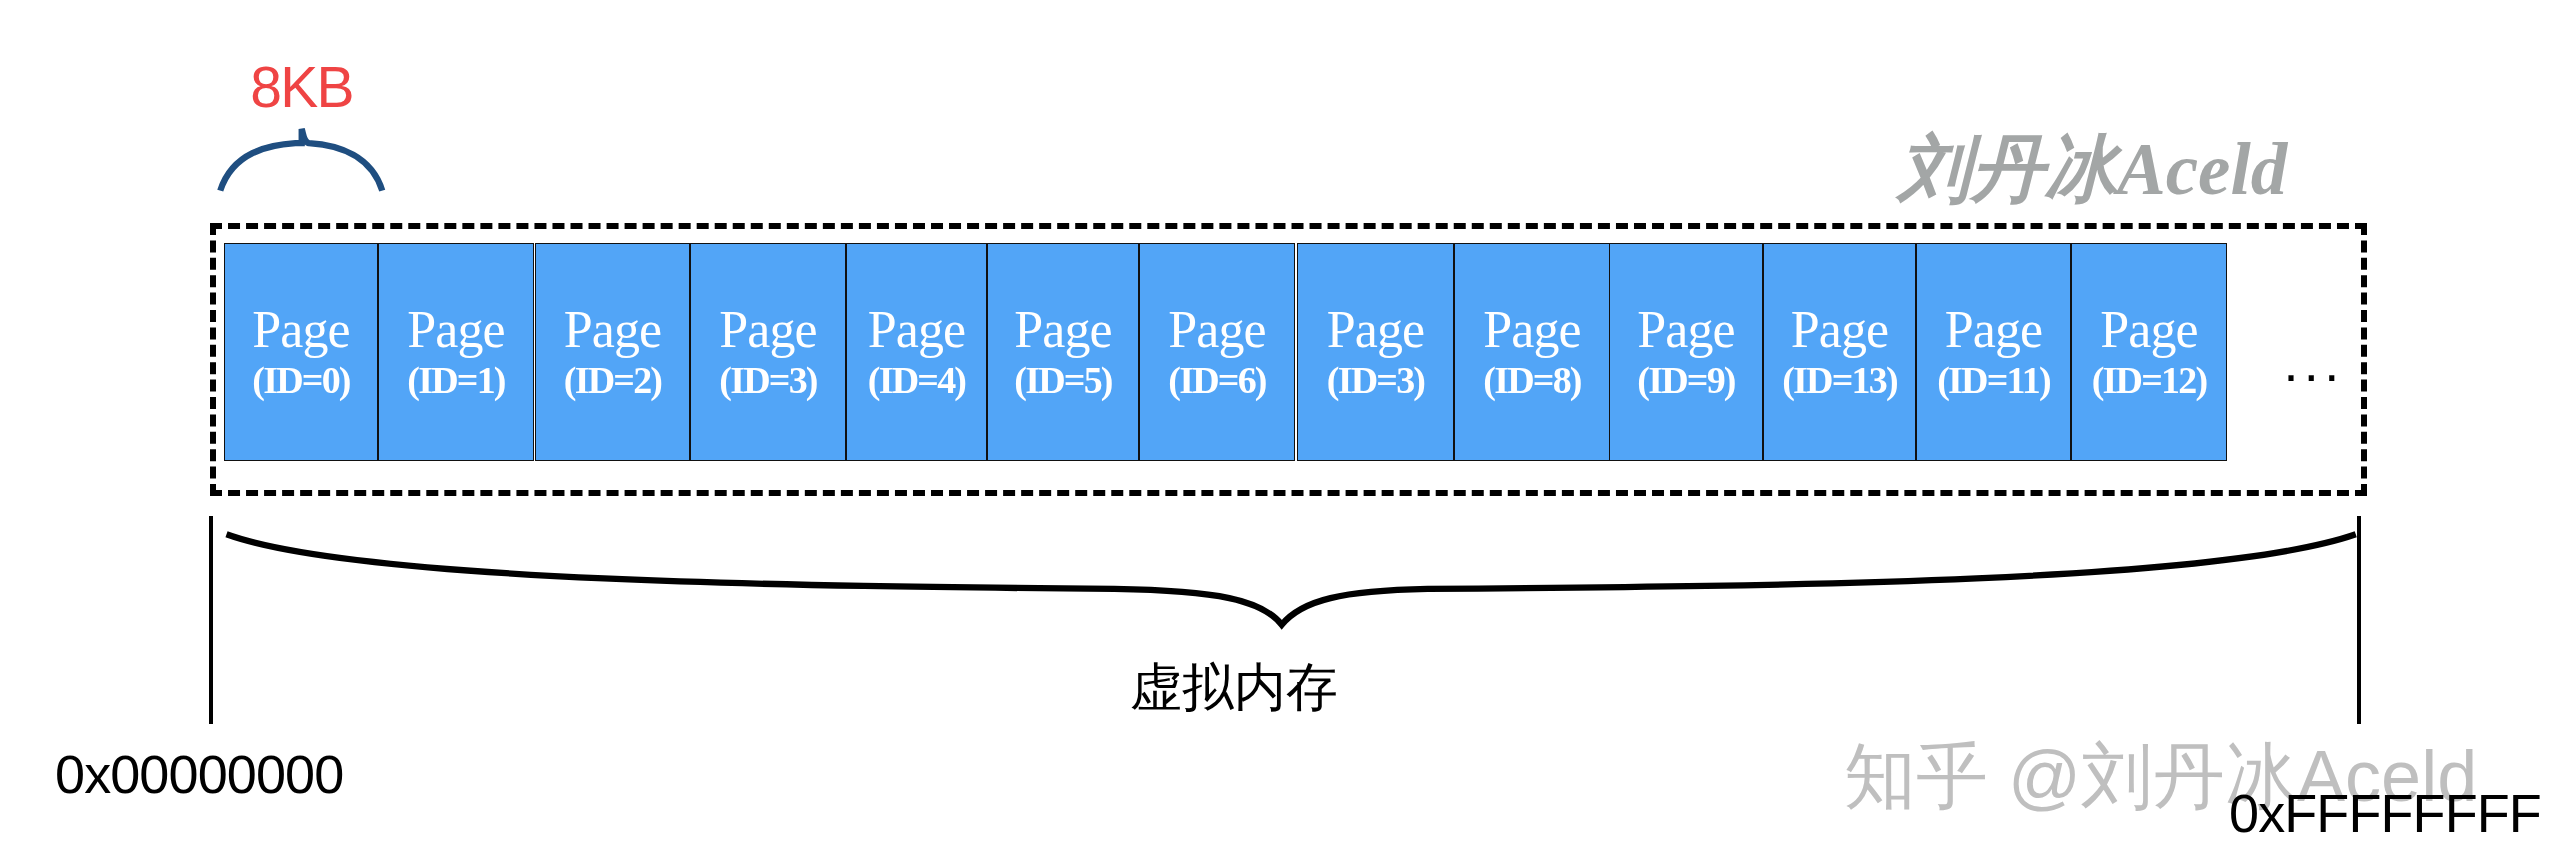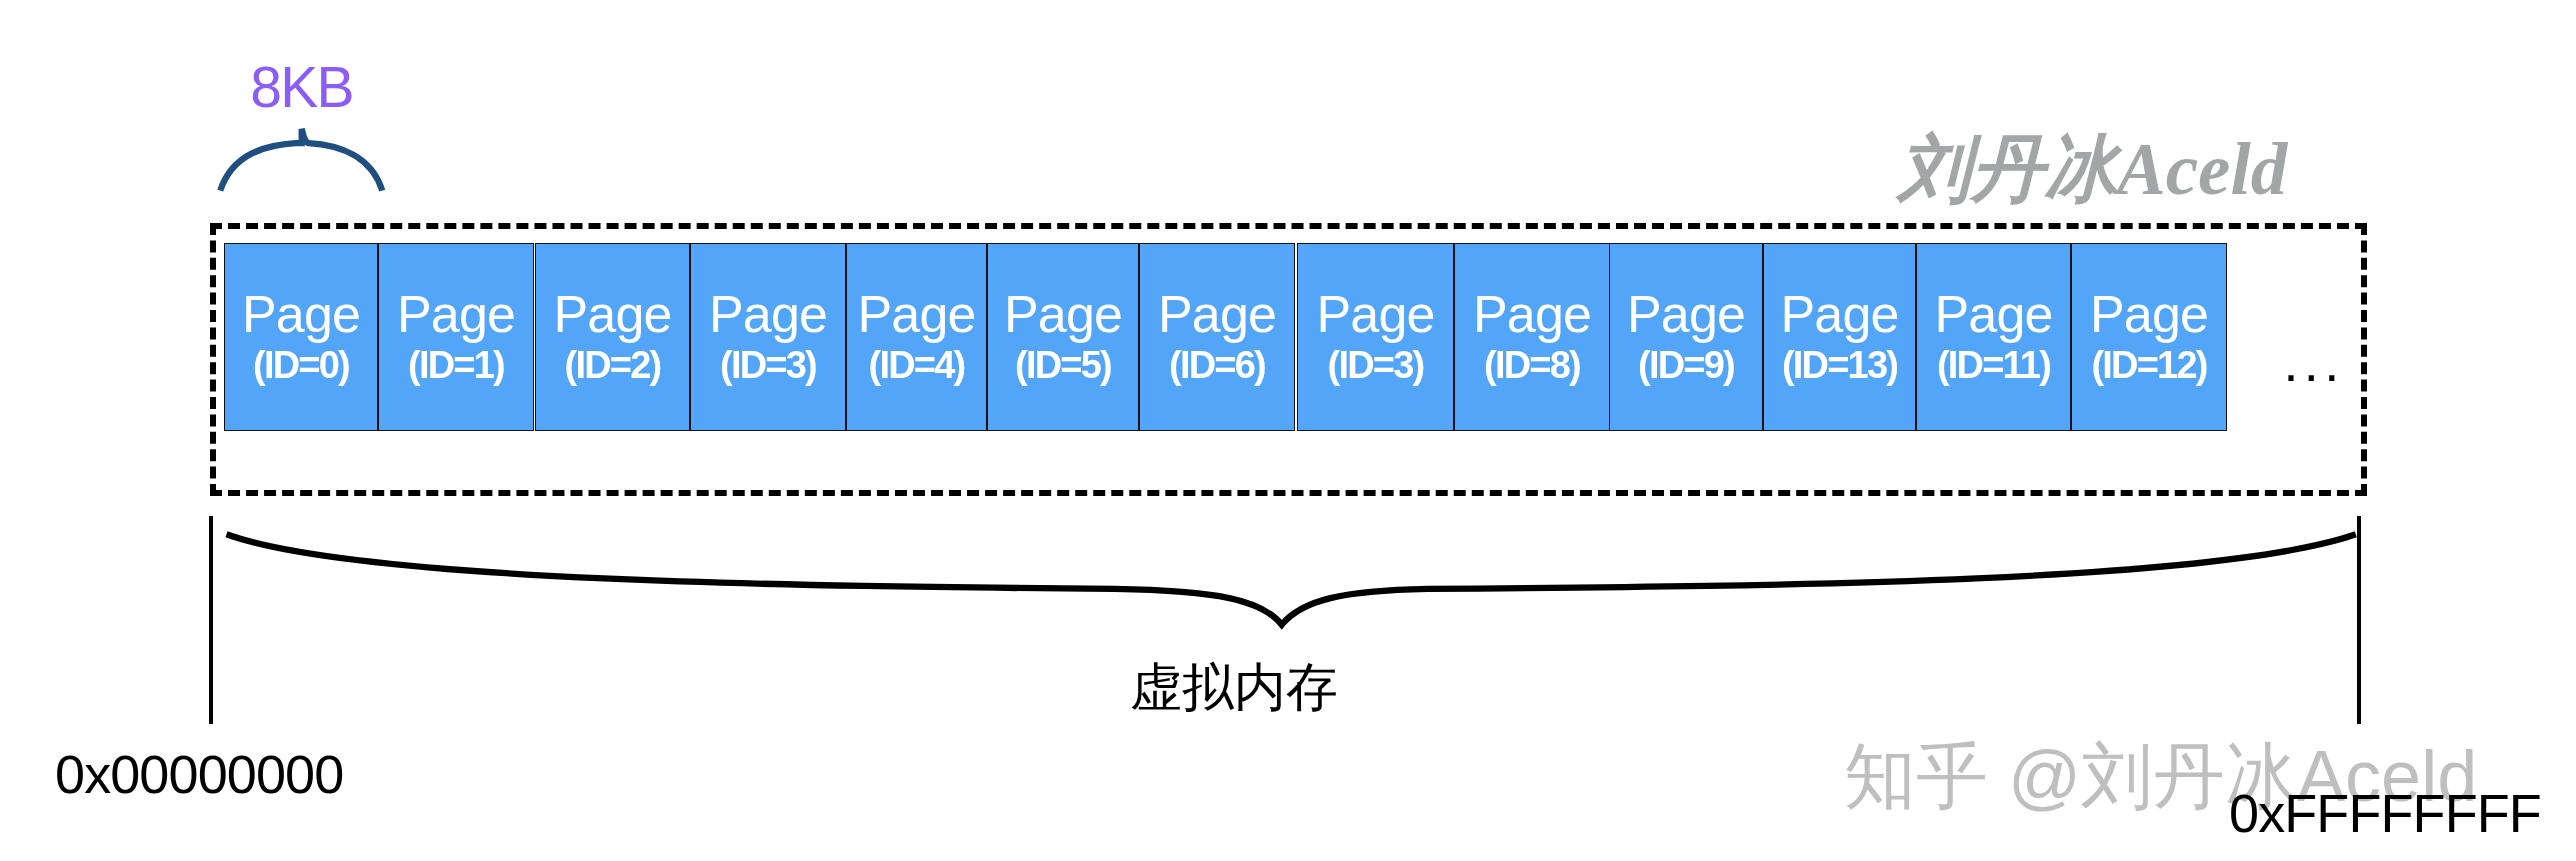--- a/index.html
+++ b/index.html
@@ -1,20 +1,20 @@
 <!DOCTYPE html>
 <html style="font-size:14.3px"><head>
 <meta charset="utf-8">
 <style>
   html, body { margin:0; padding:0; background:#ffffff; }
   body { width:2576px; height:861px; position:relative; overflow:hidden; font-family:"Liberation Sans", sans-serif; }
   .abs { position:absolute; }
-  .size-label { left:248px; top:54px; width:107px; text-align:center; font-size:57px; color:#8b5cf6; letter-spacing:-1.8px; }
+  .size-label { left:248px; top:54px; width:107px; text-align:center; font-size:57px; color:#ef4444; letter-spacing:-1.8px; }
   .dashed-box { left:210px; top:223px; width:2157px; height:273px; border:6.3px dashed #000; box-sizing:border-box; }
-  .page { position:absolute; top:243px; height:188px; background:#52a5f7; border:1.8px solid #111; box-sizing:border-box; color:#fff; text-align:center; display:flex; flex-direction:column; justify-content:center; align-items:center; }
+  .page { position:absolute; top:243px; height:218px; background:#52a5f7; border:1.8px solid #111; box-sizing:border-box; color:#fff; text-align:center; display:flex; flex-direction:column; justify-content:center; align-items:center;font-family:Liberation Serif, serif; }
   .page .p-title { font-size:52px; line-height:57px; white-space:nowrap; letter-spacing:-0.9px; }
   .page .p-id { font-size:38px; font-weight:bold; line-height:45px; white-space:nowrap; letter-spacing:-1.8px; }
   .ellipsis { left:2265px; top:331px; width:98px; text-align:center; font-size:54px; color:#000; letter-spacing:5.4px; }
   .vline { width:3.6px; background:#000; }
   .vtext { font-size:52px; color:#000; }
   .addr { font-size:54px; color:#000; letter-spacing:-0.9px; }
   .wm-top { left:1898px; top:121px; font-family:Liberation Serif, serif; font-style:italic; font-size:73px; color:#a3a6a6; font-weight:bold; white-space:nowrap; }
   .wm-bottom { left:1844px; top:716px; font-size:72px; color:#b4b4b4; white-space:nowrap; opacity:0.85;margin-top:13px; }
   svg { position:absolute; left:0; top:0; }
 </style>

